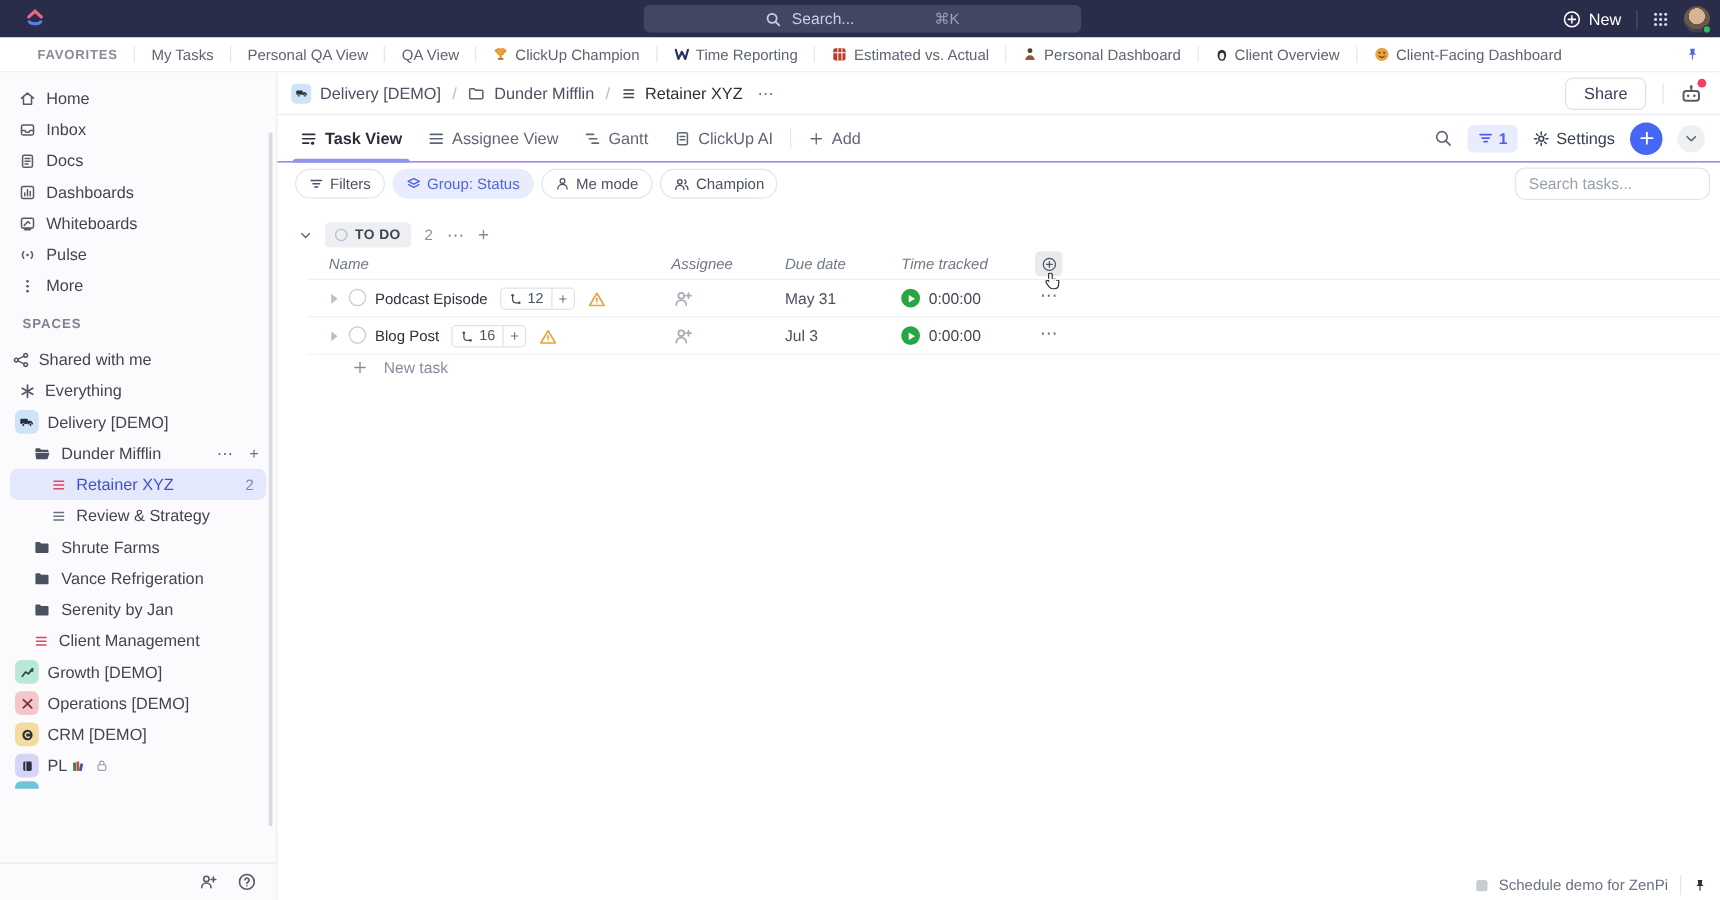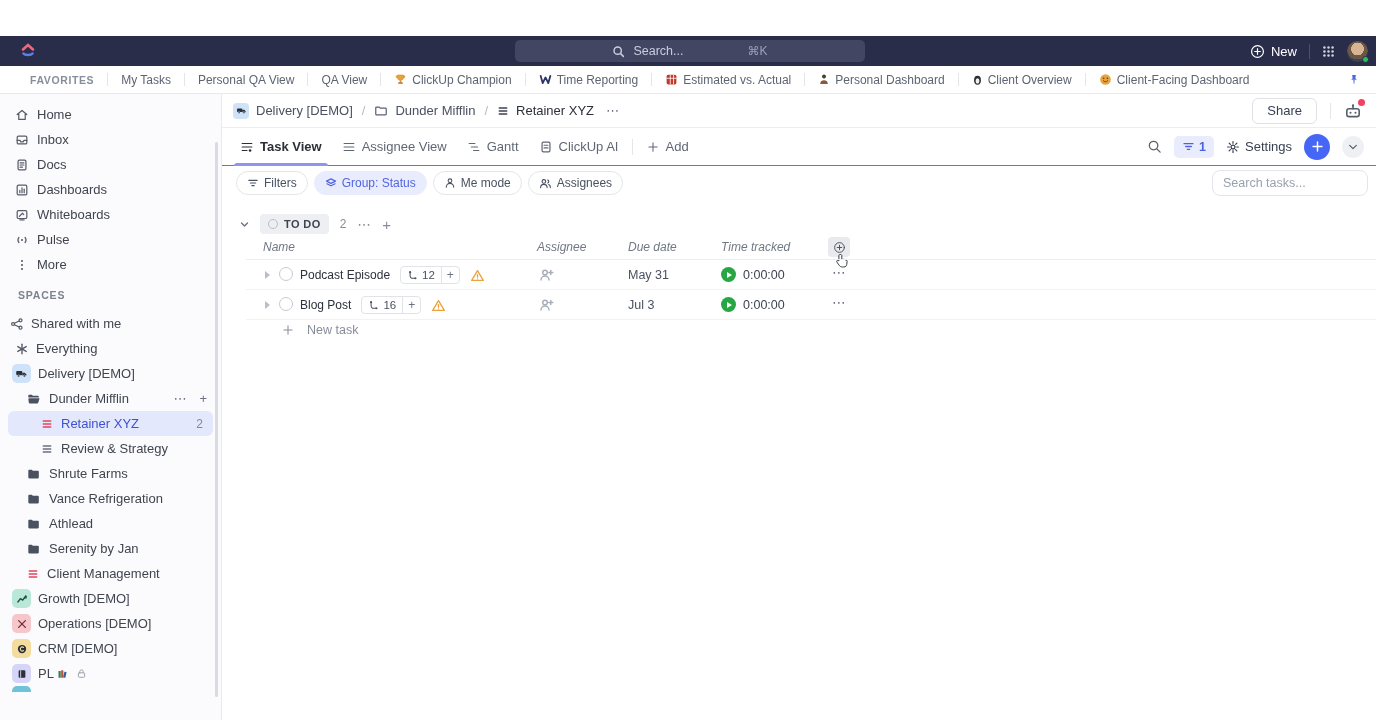--- a/index.html
+++ b/index.html
@@ -1,18 +1,18 @@
 <!DOCTYPE html>
 <html><head>
 <meta charset="utf-8">
 <style>
   * { margin:0; padding:0; box-sizing:border-box; }
   html,body { width:1376px; height:720px; overflow:hidden; }
   body { font-family:"Liberation Sans","DejaVu Sans",sans-serif; background:#fff; color:#3c4351; }
-  #app { position:relative; width:1376px; height:624px;margin-top:36px; }
+  #app { position:relative; width:1376px; height:624px; }
   .i { display:inline-flex; align-items:center; justify-content:center; flex:none; }
   svg.s { fill:none; stroke:currentColor; stroke-width:1.4; stroke-linecap:round; stroke-linejoin:round; }
 
   
   .topbar { position:absolute; left:0; top:0; width:1376px; height:30px; background:#292d4a; display:flex; align-items:center; }
   .logo { position:absolute; left:20px; top:7px; }
   .tb-search { position:absolute; left:515px; top:4px; width:350px; height:22px; background:#424663; border-radius:5px; display:flex; align-items:center; justify-content:center; gap:8px; color:#c9cdde; font-size:12.5px; cursor:text; }
   .tb-search .shortcut { color:#9ba0bb; margin-left:56px; font-size:12px; }
   .tb-right { position:absolute; right:8px; top:0; height:30px; display:flex; align-items:center; gap:12px; color:#fff; }
   .tb-new { display:flex; align-items:center; gap:6px; font-size:13px; color:#fff; cursor:pointer; }
@@ -413,28 +413,20 @@
             </svg>
           </span>
         <span>Vance Refrigeration</span>
       </div>
       <div class="srow lvl1">
         <span class="i" style="color:#4a5160">
             <svg width="14" height="14" viewBox="0 0 16 16" fill="currentColor">
               <path d="M1.5 4.2 c0-.7.5-1.2 1.2-1.2 h2.8 l1.2 1.3 h5.6 c.7 0 1.2.5 1.2 1.2 v6.3 c0 .7-.5 1.2-1.2 1.2 H2.7 c-.7 0-1.2-.5-1.2-1.2 Z"></path>
             </svg>
           </span>
-        <span>Athlead</span>
-      </div>
-      <div class="srow lvl1">
-        <span class="i" style="color:#4a5160">
-            <svg width="14" height="14" viewBox="0 0 16 16" fill="currentColor">
-              <path d="M1.5 4.2 c0-.7.5-1.2 1.2-1.2 h2.8 l1.2 1.3 h5.6 c.7 0 1.2.5 1.2 1.2 v6.3 c0 .7-.5 1.2-1.2 1.2 H2.7 c-.7 0-1.2-.5-1.2-1.2 Z"></path>
-            </svg>
-          </span>
         <span>Serenity by Jan</span>
       </div>
       <div class="srow lvl1">
         <span class="i">
             <svg width="12" height="12" viewBox="0 0 16 16" stroke="#e0455e" stroke-width="1.8" stroke-linecap="round">
               <line x1="3" y1="4" x2="13" y2="4"></line>
               <line x1="3" y1="8" x2="13" y2="8"></line>
               <line x1="3" y1="12" x2="13" y2="12"></line>
             </svg>
           </span>
@@ -687,21 +679,21 @@
         <span>Me mode</span>
       </span>
       <span class="pill">
         <span class="i">
             <svg class="s" width="13" height="13" viewBox="0 0 16 16">
               <circle cx="6" cy="5.5" r="2.2"></circle>
               <path d="M2 13 a4 4 0 0 1 8 0"></path>
               <path d="M10.8 3.6 a2.2 2.2 0 0 1 0 3.9 M12 9.3 a4 4 0 0 1 2 3.7"></path>
             </svg>
           </span>
-        <span>Assignees</span>
+        <span>Champion</span>
       </span>
       <input class="task-search" placeholder="Search tasks..." style="">
     </div>
 
     <div class="content">
 
       <div class="group-head">
         <span class="g-chev i">
             <svg class="s" width="9" height="9" viewBox="0 0 12 12" style="stroke-width:1.8">
               <polyline points="2,4 6,8 10,4"></polyline>

